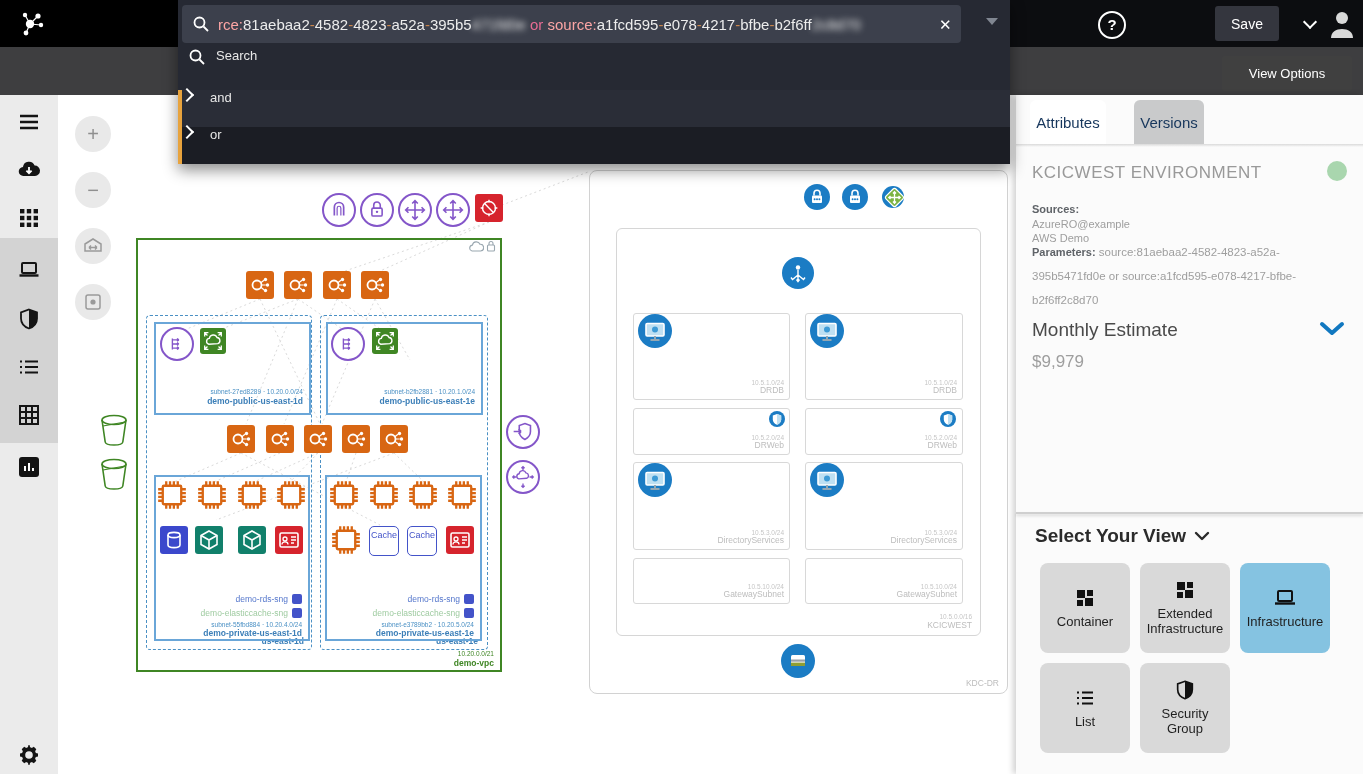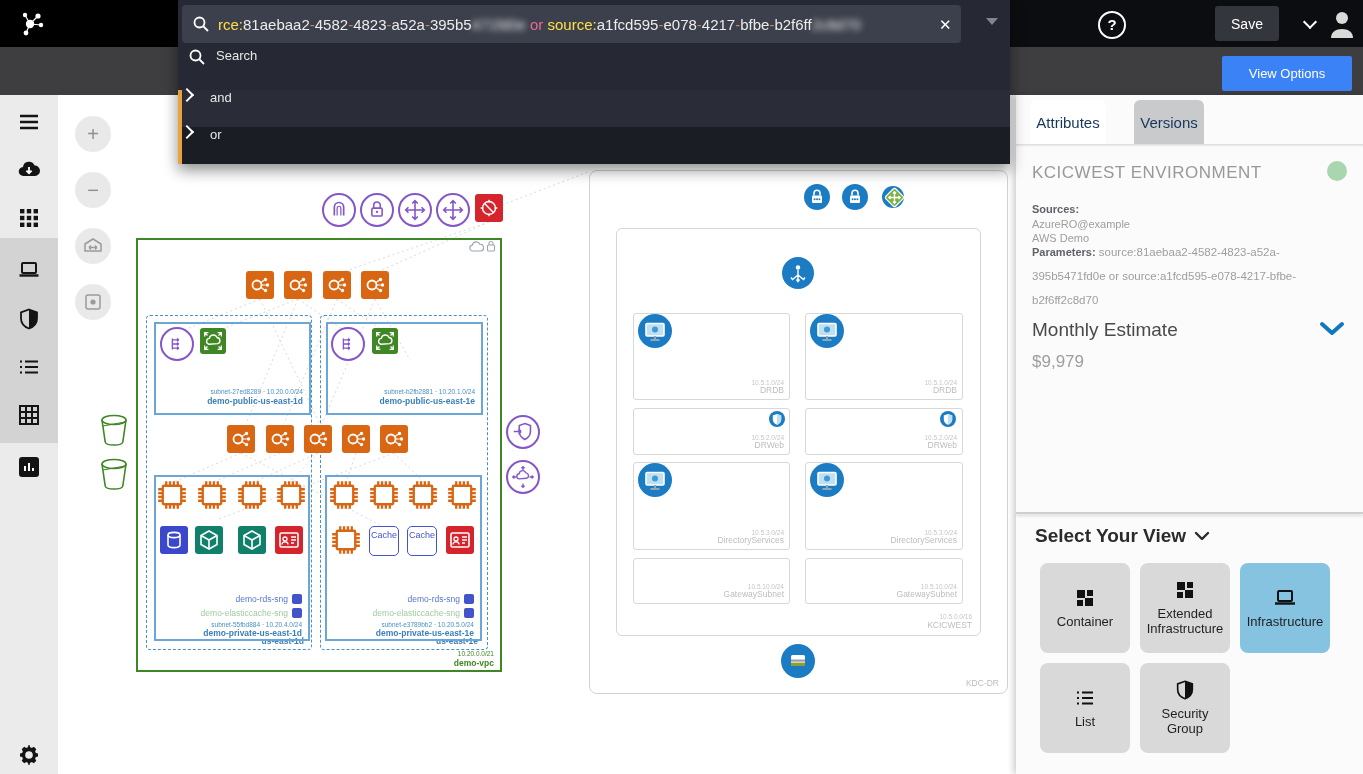--- a/index.html
+++ b/index.html
@@ -3,38 +3,38 @@
 <meta charset="utf-8">
 <style>
   html,body{margin:0;padding:0;background:#222;font-family:"Liberation Sans",sans-serif;}
   #app{position:relative;width:1363px;height:774px;background:#fff;overflow:hidden;}
   .abs{position:absolute;}
   
   .topbar{left:0;top:0;width:1363px;height:47px;background:#0C0D10;}
   .logoblock{left:0;top:0;width:178px;height:47px;background:#000;}
   .subbar{left:0;top:47px;width:1363px;height:48px;background:#3E3E40;}
   .btn-save{left:1215px;top:6px;width:64px;height:35px;background:#34363E;border:0;border-radius:3px;color:#fff;font-size:14px;font-family:"Liberation Sans",sans-serif;cursor:pointer;}
-  .btn-viewoptions{left:1222px;top:56px;width:130px;height:35px;background:#3b82f6;border:0;border-radius:2px;color:#fff;font-size:13px;font-family:"Liberation Sans",sans-serif;cursor:pointer;}
+  .btn-viewoptions{left:1222px;top:56px;width:130px;height:35px;background:#404040;border:0;border-radius:2px;color:#fff;font-size:13px;font-family:"Liberation Sans",sans-serif;cursor:pointer;}
   .helpicon{left:1098px;top:11px;width:24px;height:24px;border:2px solid #fff;border-radius:50%;color:#fff;font-size:15px;font-weight:700;text-align:center;line-height:24px;}
   .chev{display:inline-block;width:8px;height:8px;border-right:2px solid #fff;border-bottom:2px solid #fff;transform:rotate(45deg);}
   .savechev{left:1305px;top:17px;}
   
   .sdrop{left:178px;top:0;width:832px;height:164px;background:#262933;box-shadow:0 6px 14px rgba(0,0,0,.45);z-index:30;}
   .sinput{left:4px;top:5px;width:779px;height:38px;background:#3C404C;border-radius:4px;display:flex;align-items:center;padding:0 10px;box-sizing:border-box;white-space:nowrap;overflow:hidden;}
   .sinput .q{font-size:15px;margin-left:8px;}
   .sclear{position:absolute;right:8px;top:9px;width:20px;height:20px;color:#fff;font-size:15px;text-align:center;line-height:20px;cursor:pointer;background:transparent;border:0;}
   .stoggle{left:808px;top:18px;width:0;height:0;border-left:6px solid transparent;border-right:6px solid transparent;border-top:7px solid #808691;}
   .srow{left:0;width:832px;display:flex;align-items:flex-start;box-sizing:border-box;}
   .srow-suggest{top:48px;height:42px;padding-left:10px;}
   .srow-opt{height:37px;padding-left:0;border-left:4px solid #E8A33D;cursor:pointer;}
   .srow-and{top:90px;background:#2A2D37;}
   .srow-or{top:127px;background:#1B1D24;}
   .srow .lbl{color:#E8E8E8;font-size:13px;margin-left:18px;}
   .srow .q{font-size:13px;margin-left:6px;white-space:nowrap;}
-  .seg-key{color:#fde047;} .seg-text{color:#ECECEC;} .seg-dash{color:#C9854C;}
+  .seg-key{color:#fca5a5;} .seg-text{color:#ECECEC;} .seg-dash{color:#C9854C;}
   .seg-op{color:#E76B93;} .seg-blur{color:#ECECEC;filter:blur(3px);}
   .seg-q{color:#DA9C3F;} .seg-qblur{color:#DA9C3F;filter:blur(3px);}
   
   .sidebar{left:0;top:95px;width:58px;height:679px;background:#EBEBEB;}
   .sideseg{left:0;top:143px;width:58px;height:205px;background:#D3D3D3;}
   .sideicon{left:17px;width:24px;height:24px;color:#141414;cursor:pointer;}
   
   .canvas{left:58px;top:95px;width:958px;height:679px;background:#fff;}
   .zoombtn{width:36px;height:36px;border-radius:50%;background:#E9E9E9;border:0;color:#8F8F8F;cursor:pointer;display:flex;align-items:center;justify-content:center;font-size:20px;font-family:"Liberation Sans",sans-serif;}
   

